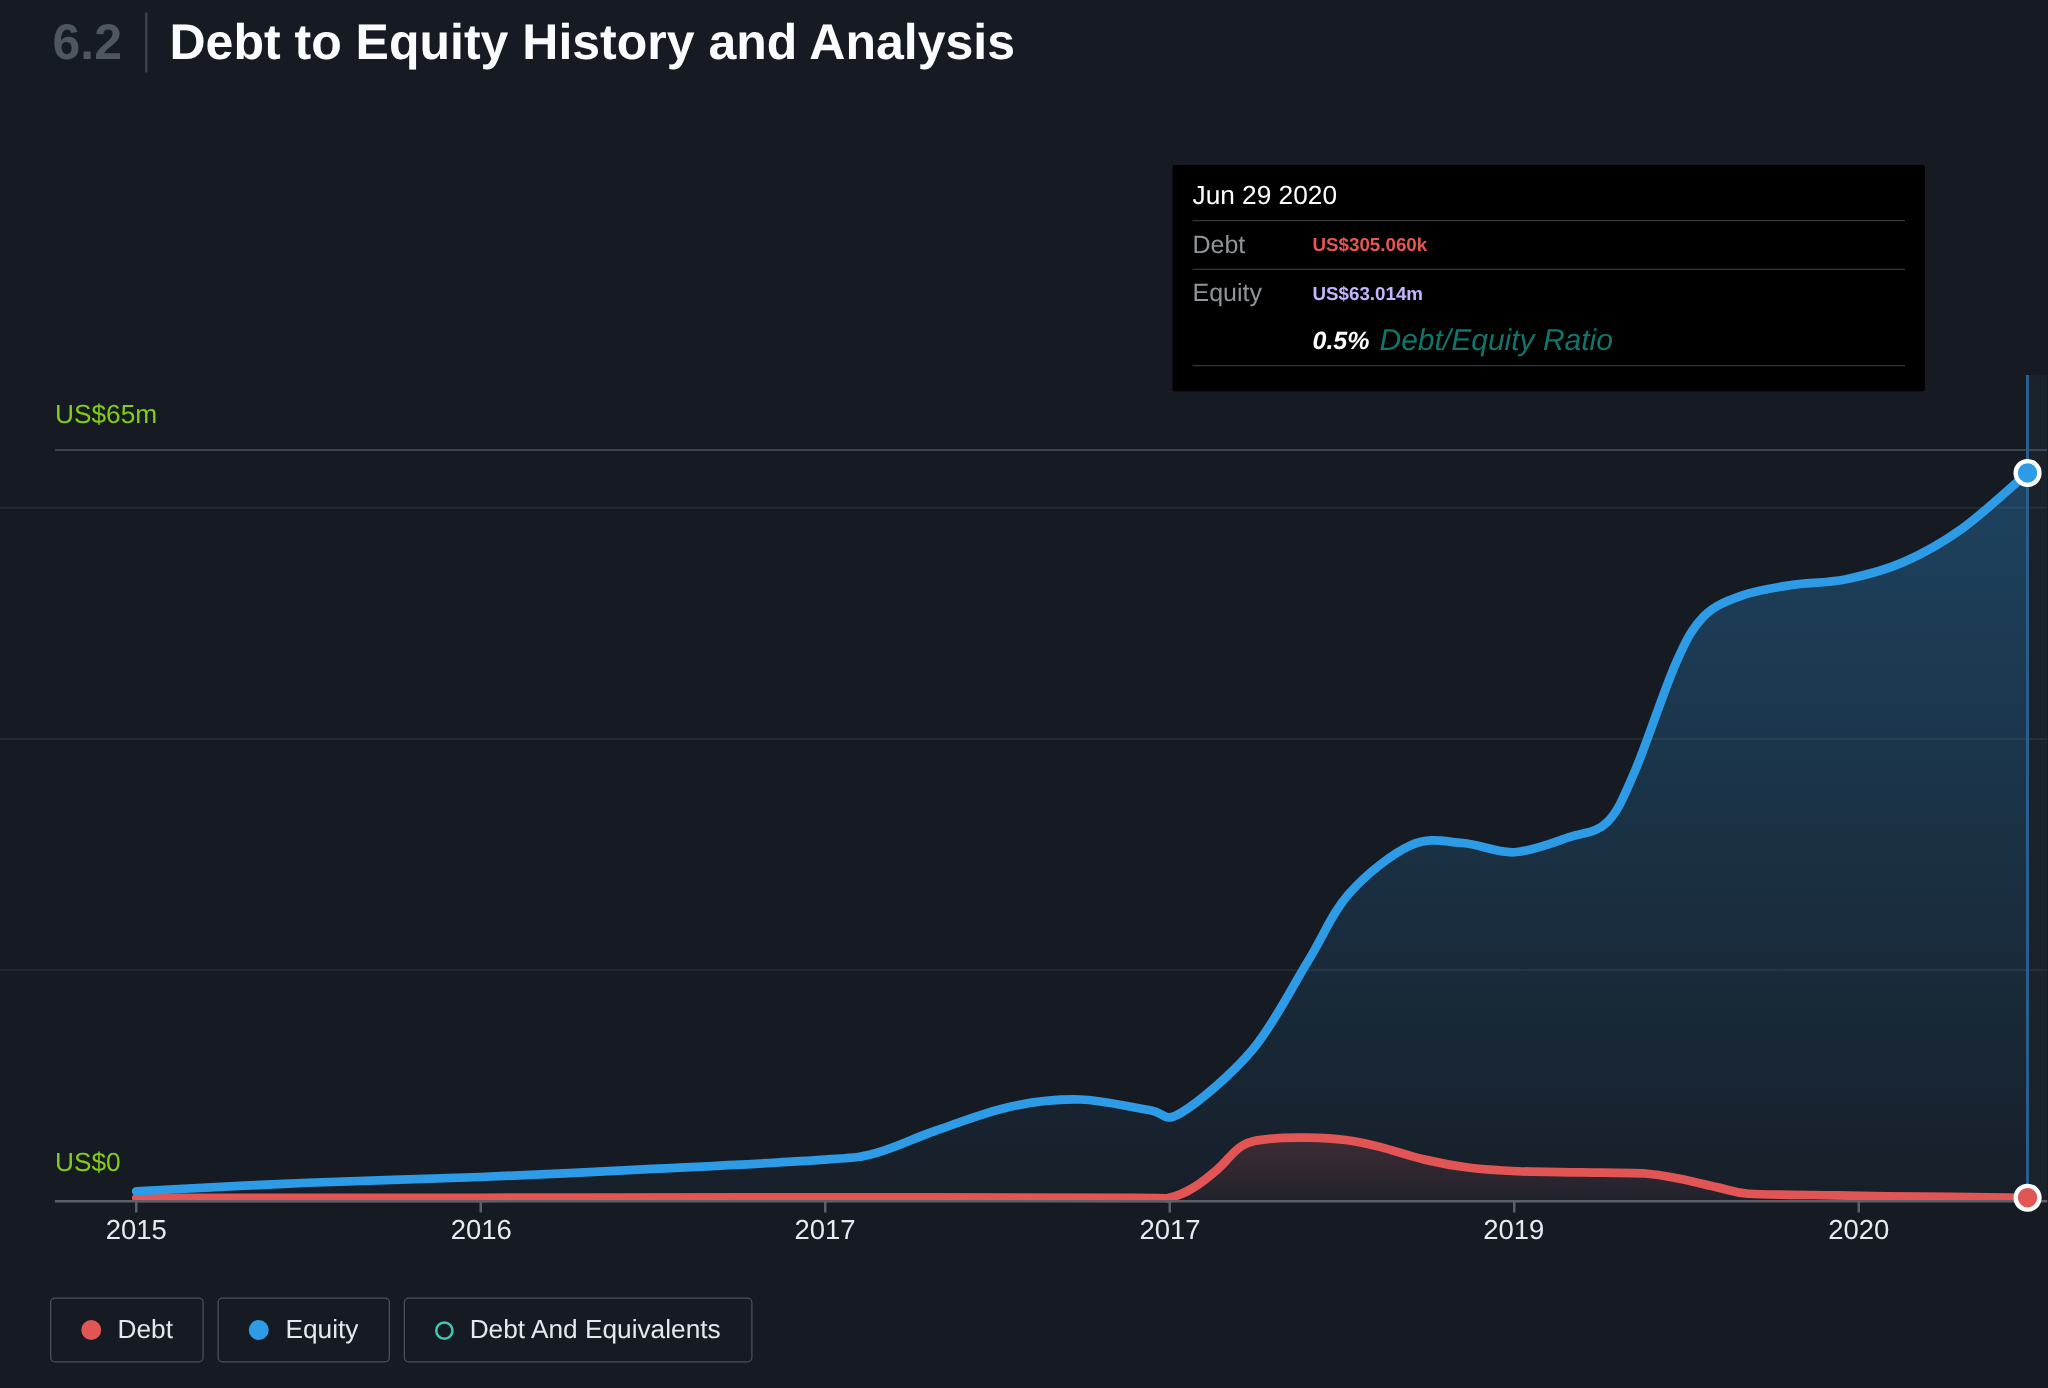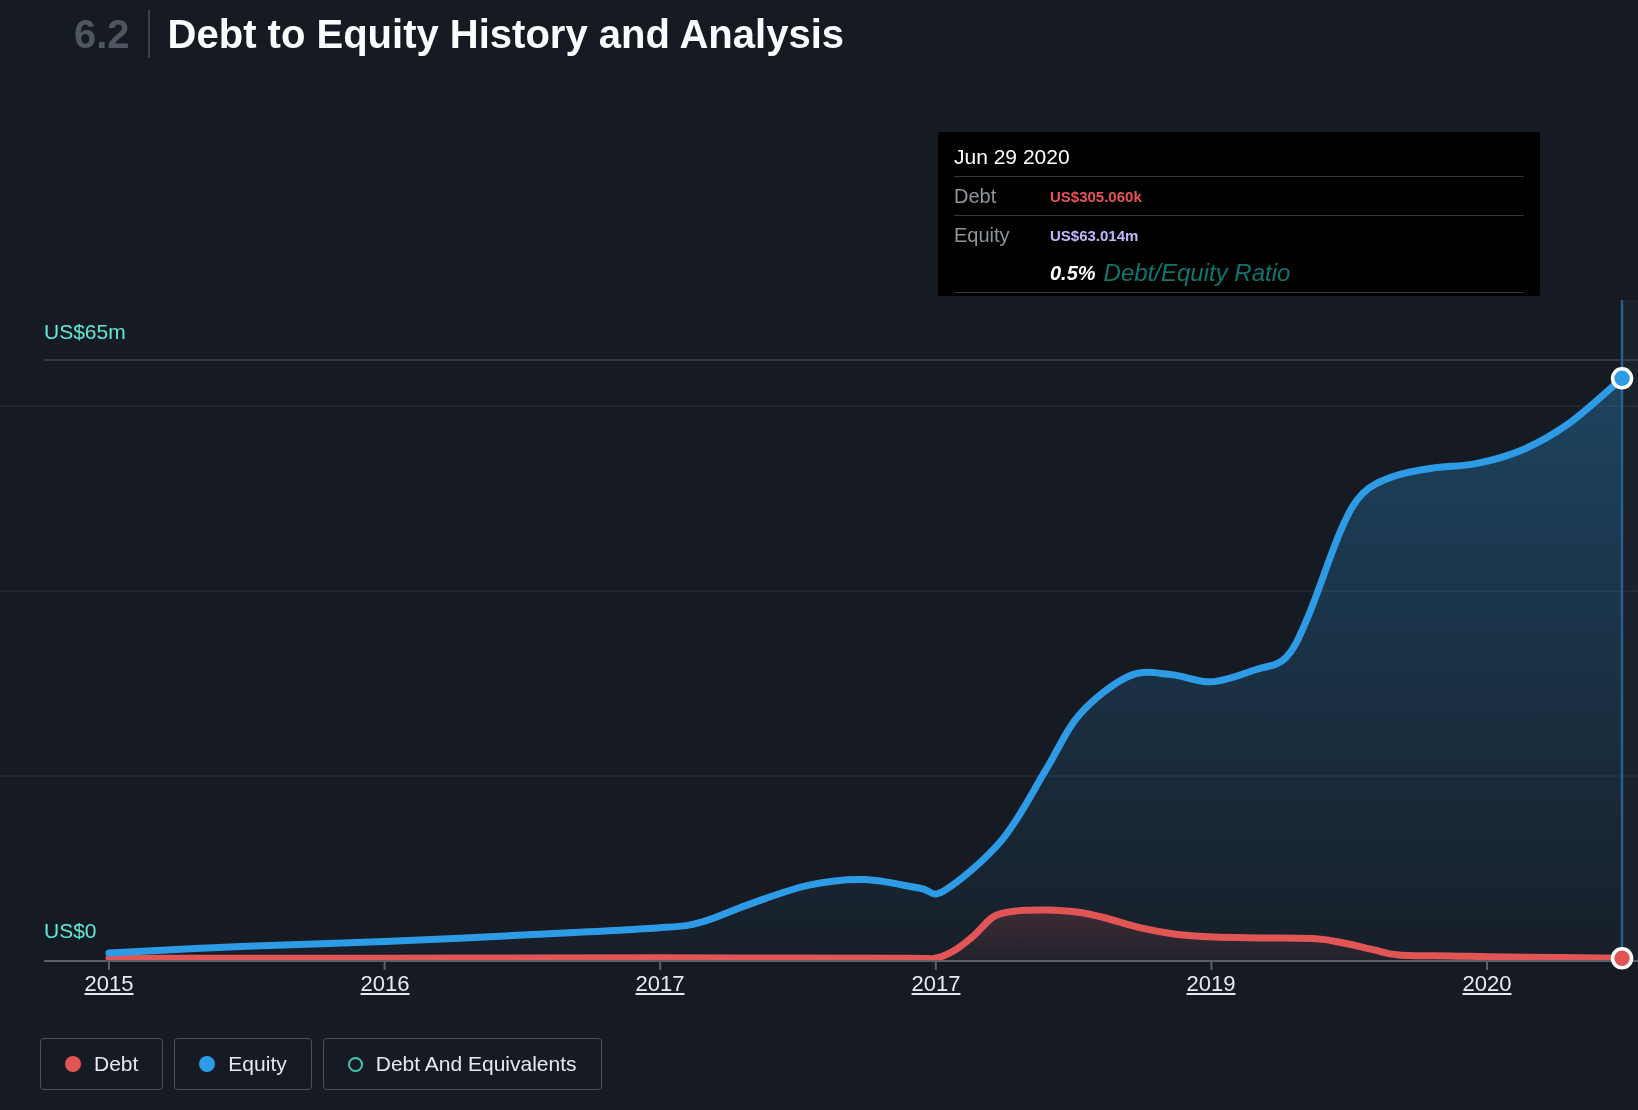--- a/index.html
+++ b/index.html
@@ -3,44 +3,44 @@
 <meta charset="utf-8">
 <style>
   html,body{margin:0;padding:0;}
   body{
     width:1638px;height:1110px;position:relative;overflow:hidden;
     background:#161b23;
     font-family:"Liberation Sans", sans-serif;
     -webkit-font-smoothing:antialiased;
   }
   
-  .header{position:absolute;top:10px;left:42px;display:flex;align-items:center;gap:18px;margin-left:32px;}
+  .header{position:absolute;top:10px;left:42px;display:flex;align-items:center;gap:18px;}
   .section-num{font-size:40px;font-weight:700;color:#4e565f;}
   .header-divider{width:2px;height:48px;background:#39414b;}
   .page-title{font-size:40px;font-weight:700;color:#fbfcfd;margin:0;}
   
   .tooltip{
     position:absolute;left:938px;top:132px;width:602px;
-    background:#000;border-radius:2px;padding:6px 0 3px 0;box-sizing:border-box;
+    background:#000;border-radius:2px;padding:6px 0 20px 0;box-sizing:border-box;
     color:#fff;
   }
   .tt-row{display:flex;align-items:center;height:38px;margin:0 16px;}
   .tt-date{font-size:21px;color:#ffffff;border-bottom:1px solid #33373c;}
   .tt-data{border-bottom:1px solid #33373c;}
   .tt-data.no-border{border-bottom:none;}
   .tt-label{width:96px;font-size:20px;color:#8f959b;}
   .tt-value{font-size:15px;font-weight:700;}
   .tt-value.debt{color:#e85555;}
   .tt-value.equity{color:#c4b5fd;}
   .tt-ratio-row{display:flex;align-items:center;height:38px;margin:0 16px;border-bottom:1px solid #33373c;font-style:italic;}
   .tt-ratio-val{margin-left:96px;font-size:20px;font-weight:700;color:#ffffff;}
   .tt-ratio-label{font-size:24px;color:#0f766e;margin-left:8px;}
   
-  .y-label{position:absolute;left:44px;font-size:21px;color:#5eead4;}
-  .x-label{position:absolute;top:971px;transform:translateX(-50%);font-size:22px;color:#e8ebee;text-decoration:underline;}
+  .y-label{position:absolute;left:44px;font-size:21px;color:#84cc16;}
+  .x-label{position:absolute;top:971px;transform:translateX(-50%);font-size:22px;color:#e8ebee;}
   
   .legend{position:absolute;left:40px;top:1038px;display:flex;gap:11px;}
   .legend-btn{
     display:flex;align-items:center;gap:13px;height:52px;padding:0 24px;
     border:1.5px solid #4a515b;border-radius:4px;background:transparent;
     font-size:21px;color:#e6e9ec;cursor:pointer;font-family:inherit;
   }
   .legend-marker{width:16px;height:16px;border-radius:50%;box-sizing:border-box;}
   
   #chart-svg{position:absolute;left:0;top:0;}

